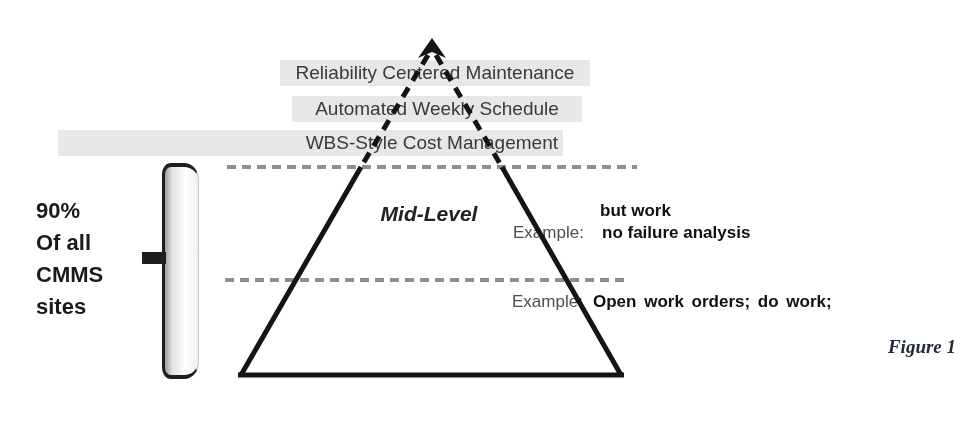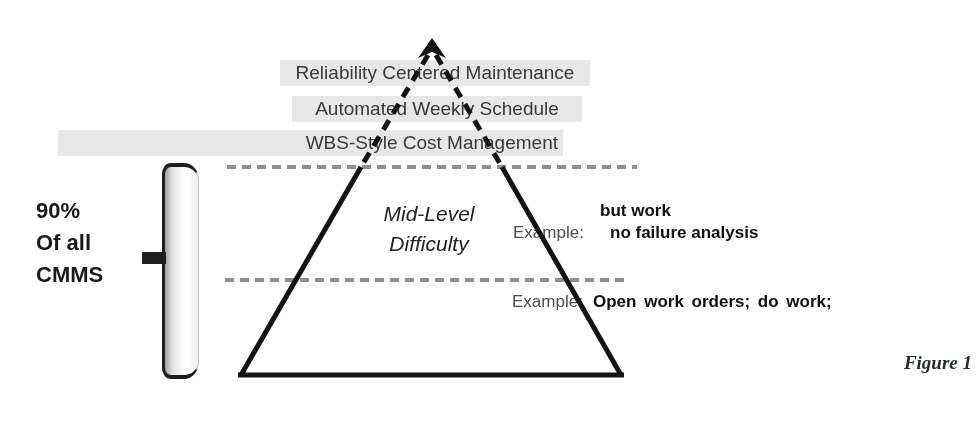--- a/index.html
+++ b/index.html
@@ -58,21 +58,21 @@
     width: 24px; height: 12px;
     background: #1e1e1e;
   }
 
   
   .tier-label {
     position: absolute;
     width: 210px;
     text-align: center;
     font-style: italic;
-    font-weight: 400;
+    font-weight: 700;
     font-size: 21px;
     line-height: 30px;
     color: #222222;
     white-space: nowrap;
   }
   .tier-mid   { left: 324px; top: 199px; }
   .tier-basic { left: 320px; top: 301px; }
 
   
   .example-label {
@@ -85,26 +85,26 @@
   .ex-bottom-label { left: 512px; top: 292px; }
   .example-lines {
     position: absolute;
     font-weight: bold;
     font-size: 17px;
     color: #101010;
     white-space: nowrap;
   }
   .ex-mid-lines    { left: 600px; top: 200px; line-height: 22px; }
   .ex-bottom-lines { left: 593px; top: 290px; line-height: 23px; word-spacing: 3px; }
-  .indent-sm { margin-left: 10px; }
+  .indent-sm { margin-left: 2px; }
 
   .figure-caption {
     position: absolute;
-    left: 872px; top: 352px; width: 100px;
-    text-align: right;
+    left: 872px; top: 336px; width: 100px;
+    text-align: center;
     font-family: "Liberation Serif", serif;
     font-style: italic;
     font-weight: bold;
     font-size: 19px;
     color: var(--caption-color, #232b38);
   }
 
   
   .diagram-svg {
     position: absolute;
@@ -142,27 +142,27 @@
     <span>Automated Weekly Schedule</span>
   </div>
   <div class="bar bar3">
     <span>WBS-Style Cost Management</span>
   </div>
 
   <div class="left-note">
     <div>90%</div>
     <div>Of all</div>
     <div>CMMS</div>
+    <div>sites</div>
   </div>
   <div class="bracket"></div>
   <div class="bracket-tick"></div>
 
   <div class="tier-label tier-mid">
     <div>Mid-Level</div>
-    <div>Difficulty</div>
   </div>
 
   <div class="example-label ex-mid-label">Example:</div>
   <div class="example-lines ex-mid-lines">
     <div>but work</div>
     <div class="indent-sm">no failure analysis</div>
   </div>
 
   <div class="example-label ex-bottom-label">Example:</div>
   <div class="example-lines ex-bottom-lines">

